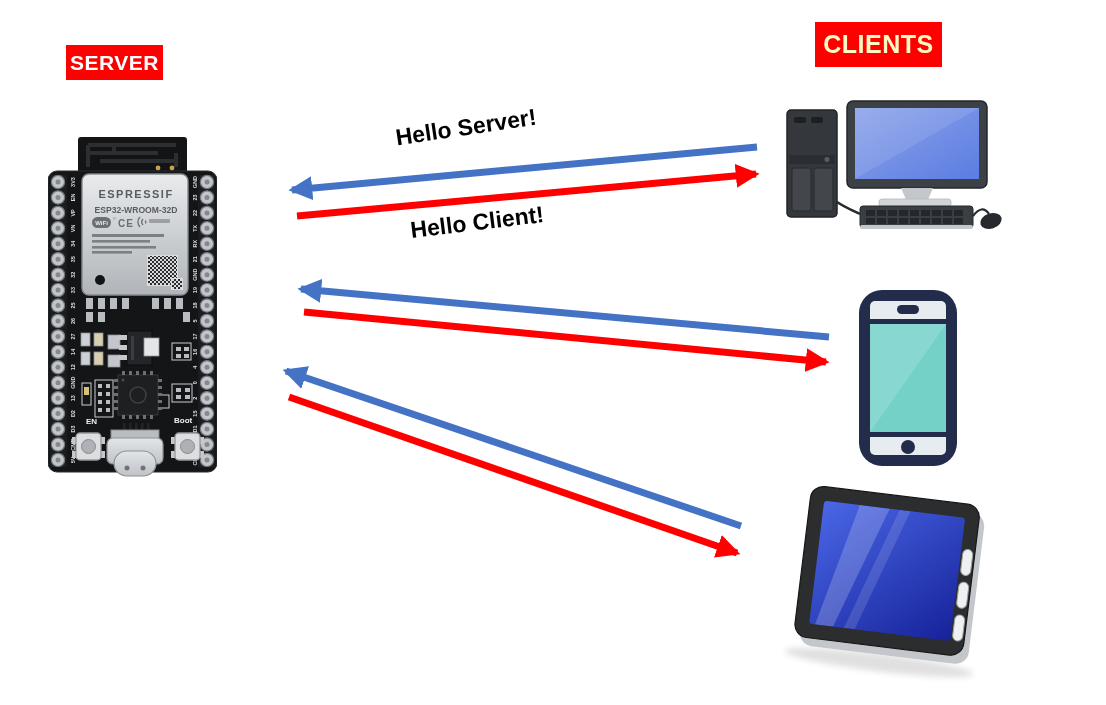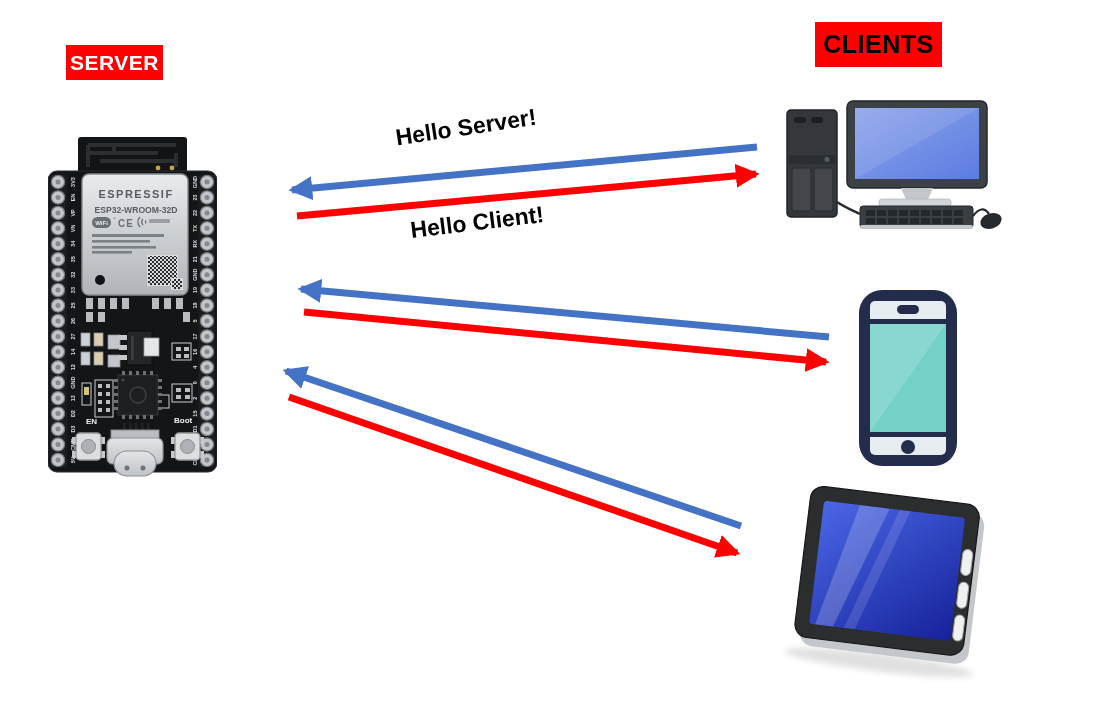--- a/index.html
+++ b/index.html
@@ -15,21 +15,21 @@
   .tablet-wrap{left:788px;top:486px;width:215px;height:205px;transform:rotate(7deg);}
   svg{display:block;}
   .arrow-layer{left:0;top:0;pointer-events:none;}
 </style>
 </head>
 <body>
 
 <div class="canvas">
 
   <div class="abs tag server" style="background: rgb(255, 0, 0); color: rgb(255, 255, 255);">SERVER</div>
-  <div class="abs tag clients" style="background: rgb(255, 0, 0); color: #000000; text-align: center;">CLIENTS</div>
+  <div class="abs tag clients" style="background: rgb(255, 0, 0); color: #fef9c3; text-align: center;">CLIENTS</div>
 
   <svg class="abs" style="left:48px;top:137px" width="169" height="341" viewBox="0 0 169 341">
     <defs>
       <linearGradient id="shieldGrad" x1="0" y1="0" x2="0" y2="1">
         <stop offset="0" stop-color="#e9ebed"></stop>
           <stop offset="1" stop-color="#b0b4b8"></stop>
       </linearGradient>
       <linearGradient id="usbGrad" x1="0" y1="0" x2="0" y2="1">
         <stop offset="0" stop-color="#e3e5e7"></stop>
           <stop offset="1" stop-color="#bfc3c7"></stop>

